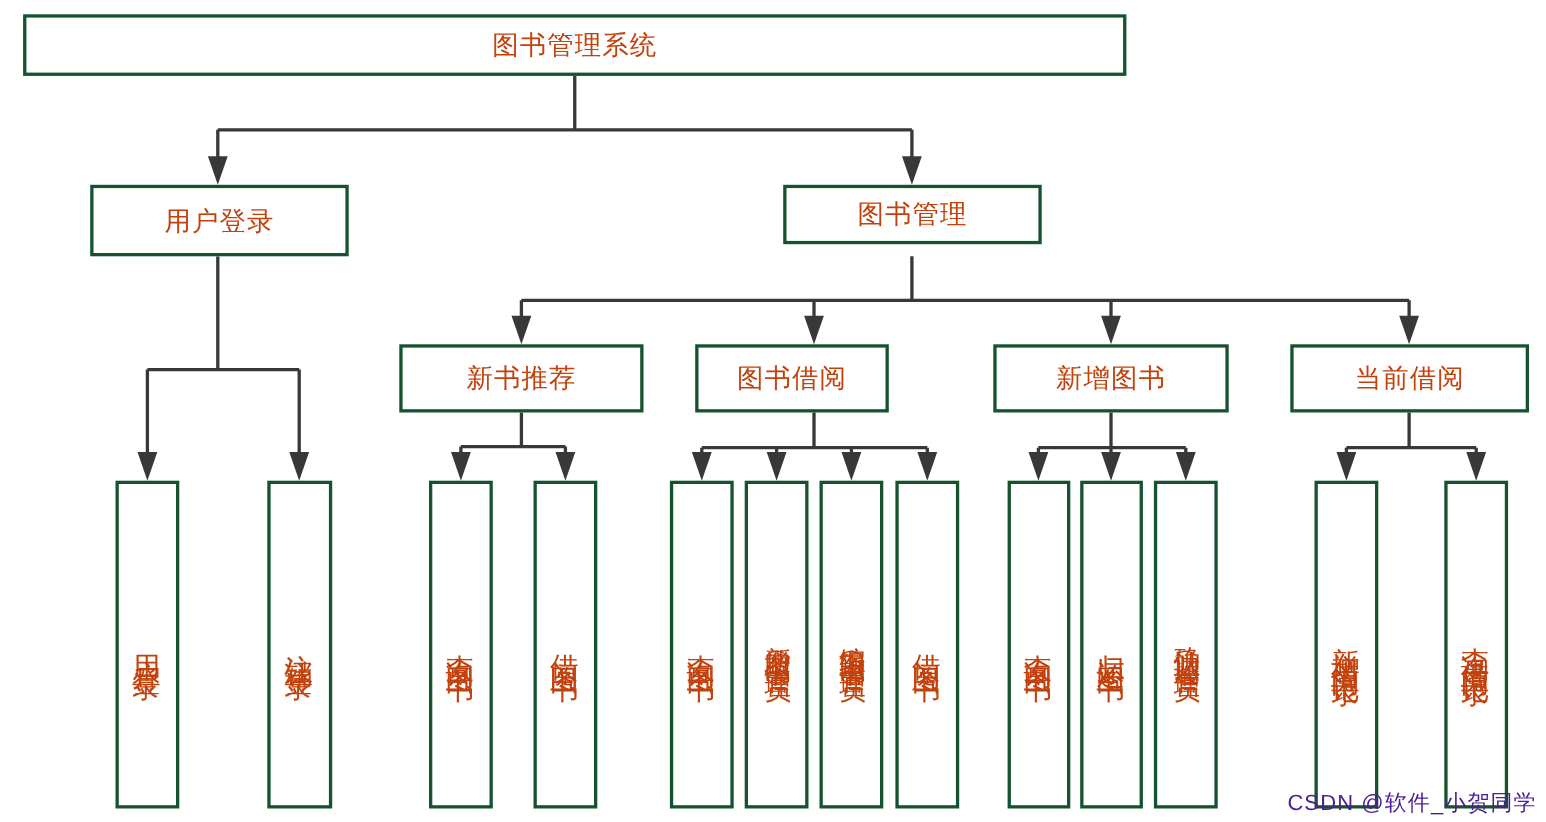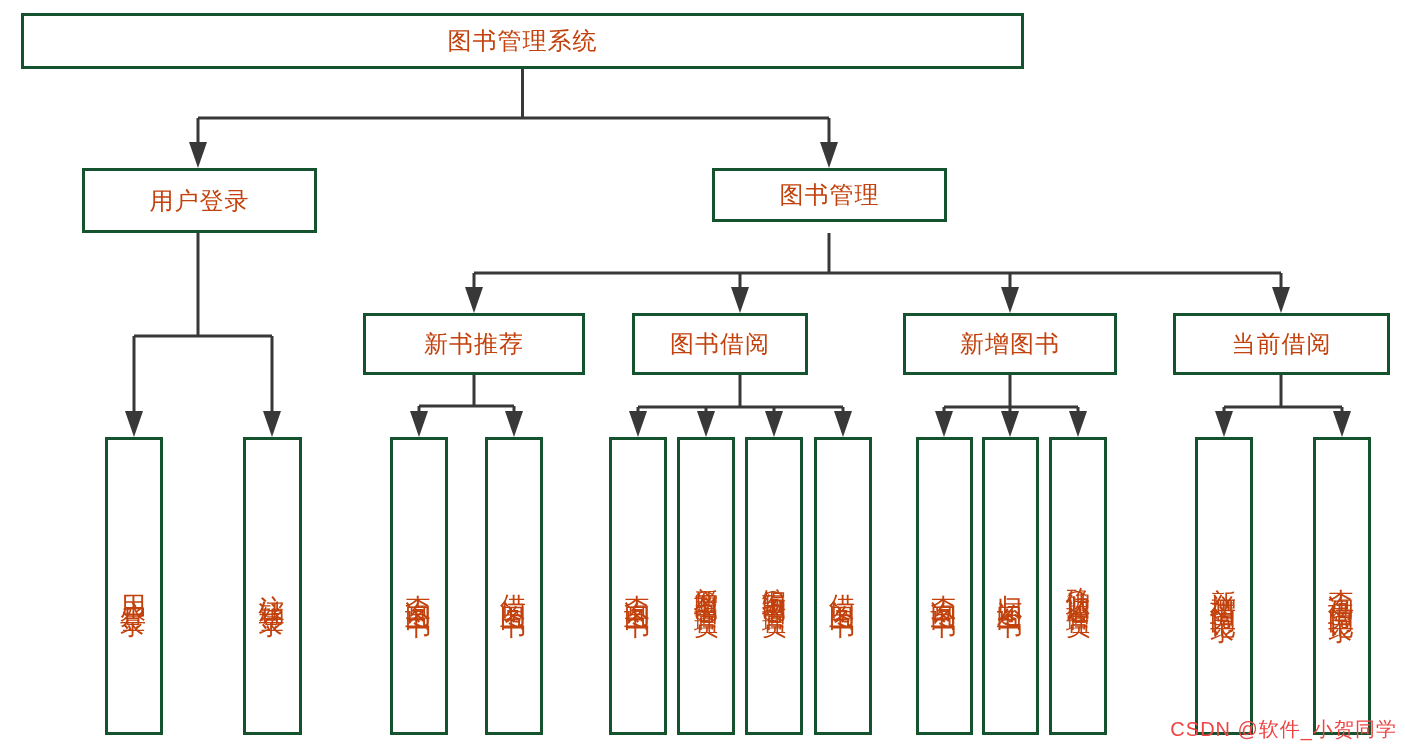--- a/index.html
+++ b/index.html
@@ -27,21 +27,21 @@
     writing-mode: vertical-rl;
     text-orientation: mixed;
     font-size: 26px;
     letter-spacing: 6px;
   }
   .leaf.long { font-size: 24px; letter-spacing: 4px; }
   .watermark {
     position: absolute;
     right: 8px; bottom: 4px;
     font-size: 20px;
-    color: #ef4444;
+    color: #4c1d95;
     letter-spacing: 1px;
     white-space: nowrap;
   }
 </style>
 </head>
 <body>
 
 <div id="stage">
 
   <svg class="connectors" width="1405" height="747" viewBox="0 0 1405 747" aria-hidden="true">

